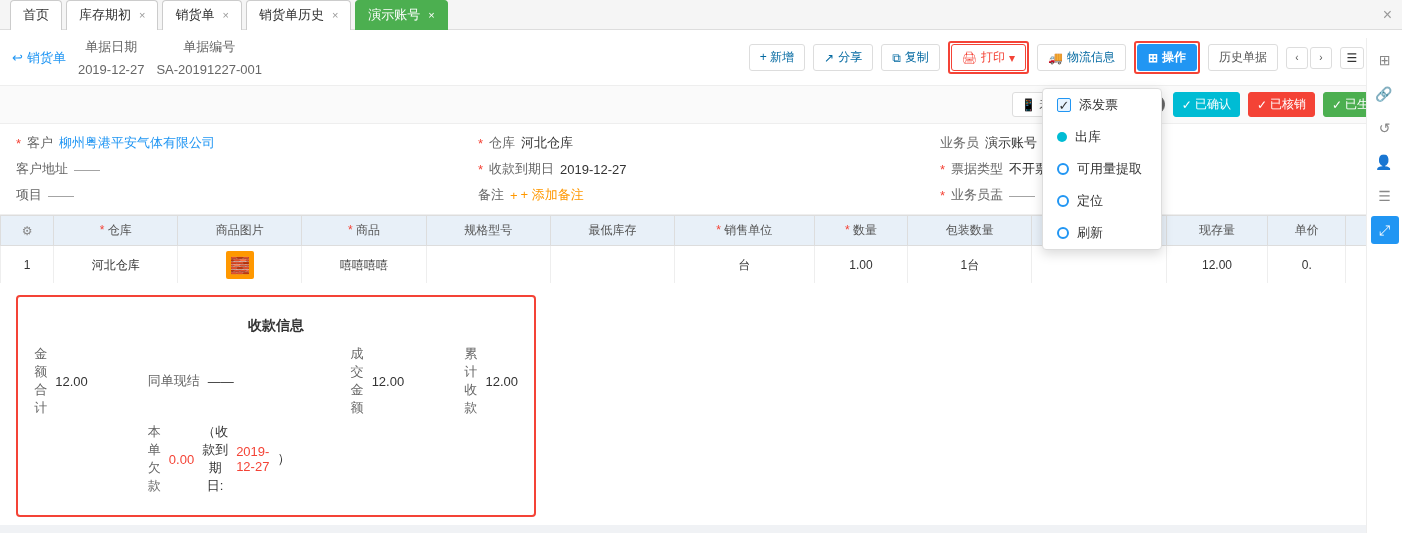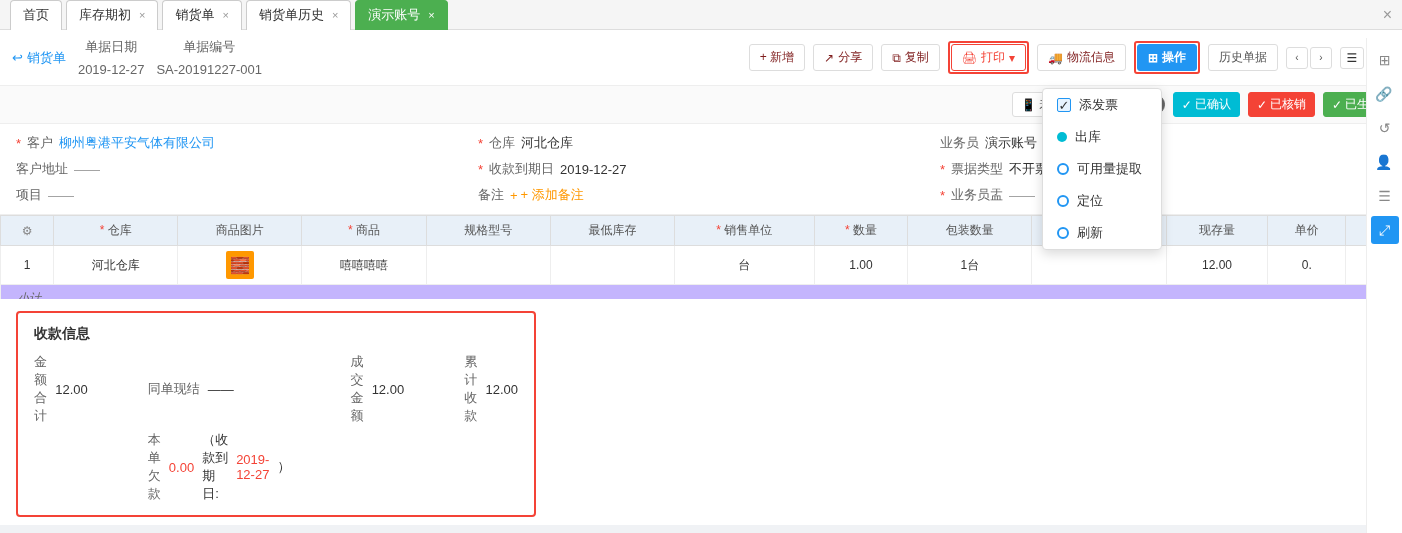--- a/index.html
+++ b/index.html
@@ -28,21 +28,21 @@
       display: flex; align-items: center; padding: 8px 12px; background: #fff;
       border-bottom: 1px solid #eee; gap: 16px; flex-wrap: wrap;
     }
     .doc-header-left { display: flex; align-items: center; gap: 12px; }
     .doc-type-label { color: #2196F3; font-size: 13px; display: flex; align-items: center; gap: 4px; }
     .doc-meta { font-size: 13px; color: #333; display: flex; align-items: center; gap: 6px; flex-direction: column; }
     .doc-meta span { color: #666; }
     .doc-actions { margin-left: auto; display: flex; align-items: center; gap: 8px; }
     .btn-action {
       display: flex; align-items: center; gap: 4px; padding: 4px 10px; border-radius: 3px;
-      border: 1px solid #ddd; background: #fff; cursor: pointer; font-size: 12px; color: #7f1d1d;
+      border: 1px solid #ddd; background: #fff; cursor: pointer; font-size: 12px; color: #0369a1;
     }
     .btn-print { border: 1px solid #f44336; color: #f44336; background: #fff; }
     .btn-ops { background: #2196F3; color: #fff; border-color: #2196F3; font-weight: bold; }
     .btn-history { background: #fff; border-color: #ddd; color: #555; }
     .nav-arrows { display: flex; gap: 2px; }
     .nav-arrow { width: 22px; height: 22px; display: flex; align-items: center; justify-content: center; border: 1px solid #ddd; border-radius: 3px; cursor: pointer; font-size: 10px; color: #555; }
     .view-icons { display: flex; gap: 2px; }
     .view-icon { width: 24px; height: 22px; display: flex; align-items: center; justify-content: center; border: 1px solid #ddd; border-radius: 3px; cursor: pointer; font-size: 12px; }
 
     
@@ -83,22 +83,22 @@
     
     .product-img { width: 28px; height: 28px; background: #ff9800; border-radius: 2px; display: inline-flex; align-items: center; justify-content: center; }
     .product-img-inner { color: #fff; font-size: 16px; }
     .section-title { font-size: 14px; font-weight: bold; margin-bottom: 10px; color: #333; }
     .info-grid { display: grid; grid-template-columns: 1fr 1fr 1fr 1fr; gap: 6px 60px; }
     .info-row { display: flex; align-items: center; gap: 8px; font-size: 13px; }
     .info-label { color: #666; }
     .info-value { color: #333; }
     .info-value.red { color: #f44336; }
     .red-border-box {
-      border: 2px solid #f44336; border-radius: 4px; padding: 12px 16px; background: #fff;
-      max-width: 520px; margin-top: 4px;
+      border: 2px solid #f44336; border-radius: 4px; padding: 20px 16px; background: #fff;
+      max-width: 520px; margin-top: 4px; text-align: center;
     }
 
     
     .dropdown-menu {
       position: absolute; right: 240px; top: 88px; background: #fff; border: 1px solid #ddd;
       border-radius: 4px; box-shadow: 0 4px 12px rgba(0,0,0,0.15); z-index: 100; min-width: 120px;
     }
     .dropdown-item {
       display: flex; align-items: center; gap: 8px; padding: 7px 14px; cursor: pointer; font-size: 13px;
     }

